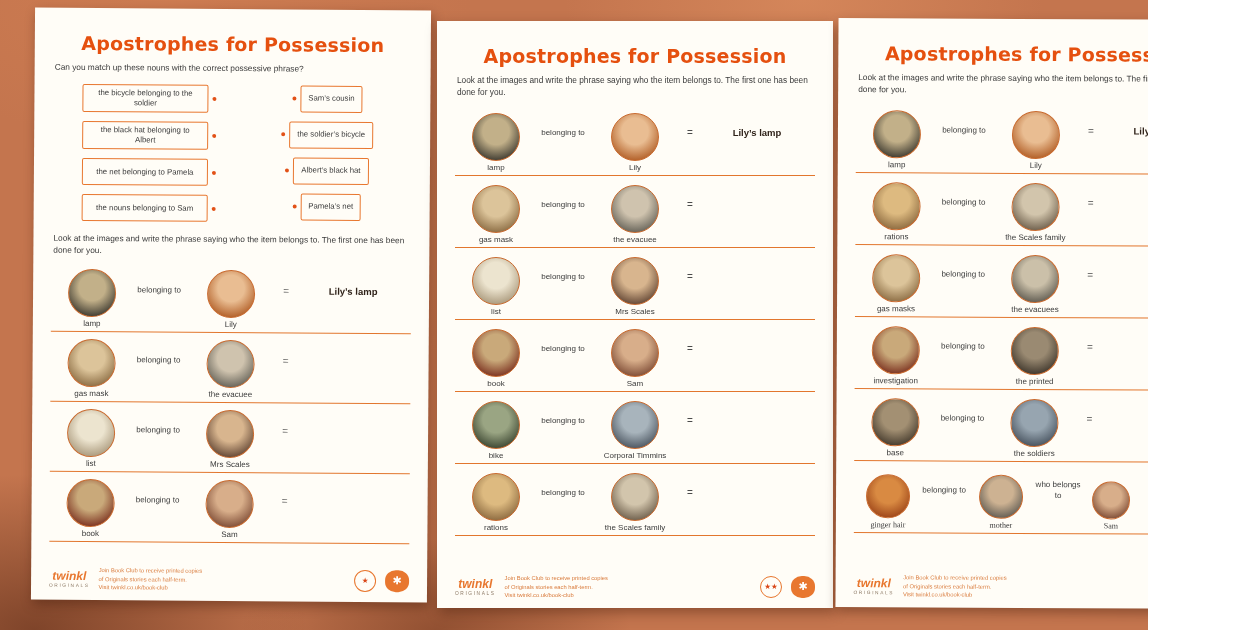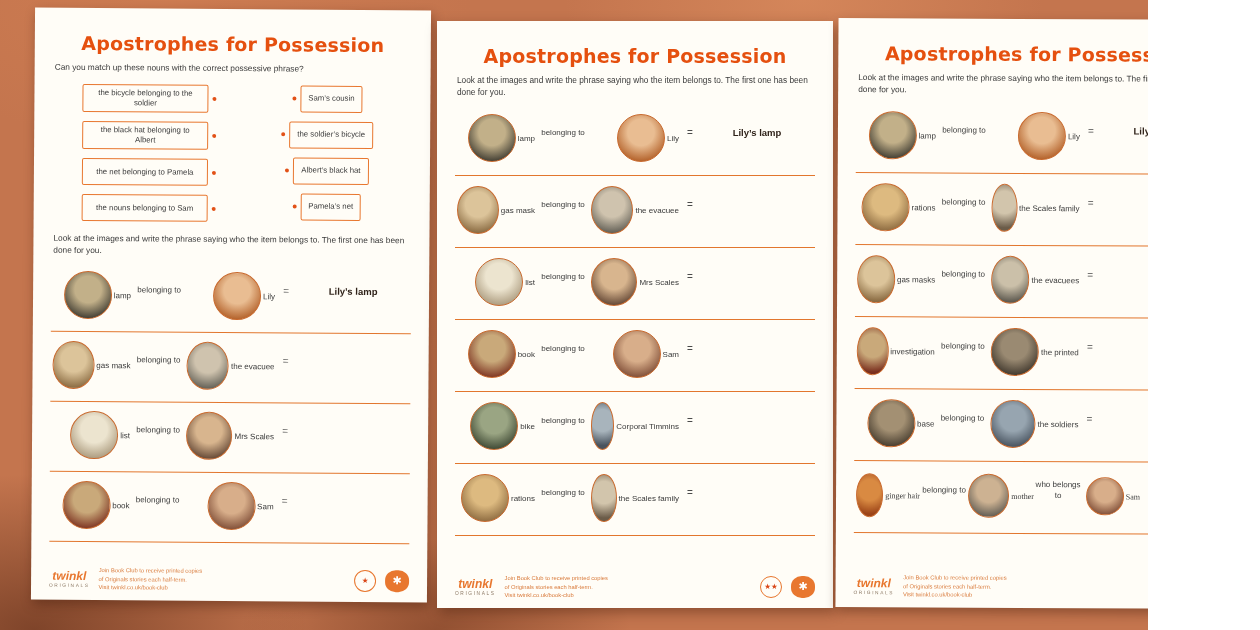--- a/index.html
+++ b/index.html
@@ -29,21 +29,21 @@
   .mbox{position:relative;border:1.4px solid #e8772f;border-radius:2px;min-height:27px;display:flex;
     align-items:center;justify-content:center;text-align:center;font-size:7.8px;color:#3a3a3a;
     padding:3px 7px;line-height:1.3;background:#fffdf7;}
   .mbox.left::after,.mbox.right::before{content:"";position:absolute;width:4px;height:4px;border-radius:50%;
     background:#e25117;top:50%;margin-top:-2px;}
   .mbox.left::after{right:-9px;}
   .mbox.right::before{left:-9px;}
   .rows{margin-top:2px;}
   .row{display:flex;align-items:center;height:70px;border-bottom:1.5px solid #e2762d;padding:0 2px;}
   .page2 .row,.page3 .row{height:72px;}
-  .imgcell{width:78px;display:flex;align-items:center;justify-content:flex-end;
+  .imgcell{width:78px;display:flex;flex-direction:column;align-items:center;justify-content:flex-end;
     align-self:stretch;padding-bottom:3px;gap:2px;}
   .imgcell.owner{width:88px;}
   .circle{width:48px;height:48px;border-radius:50%;border:1.5px solid #c96a2e;}
   .imglabel{font-size:8px;color:#3a3a3a;white-space:nowrap;}
   .connector{width:56px;text-align:center;font-size:8px;color:#3a3a3a;transform:translateY(-7px);line-height:1.3;}
   .equals{width:22px;text-align:center;font-size:10px;color:#4a4a4a;transform:translateY(-7px);}
   .answer{flex:1;text-align:center;font-size:9.5px;font-weight:700;color:#30231a;transform:translateY(-7px);}
   .row.compact .imgcell{width:64px;font-family:Liberation Serif, serif;}
   .row.compact .imgcell.owner{width:66px;align-items:center;}
   .row.compact .connector{width:48px;}

